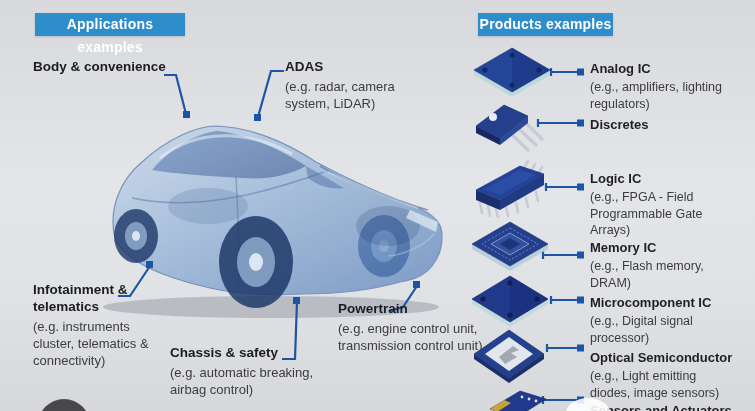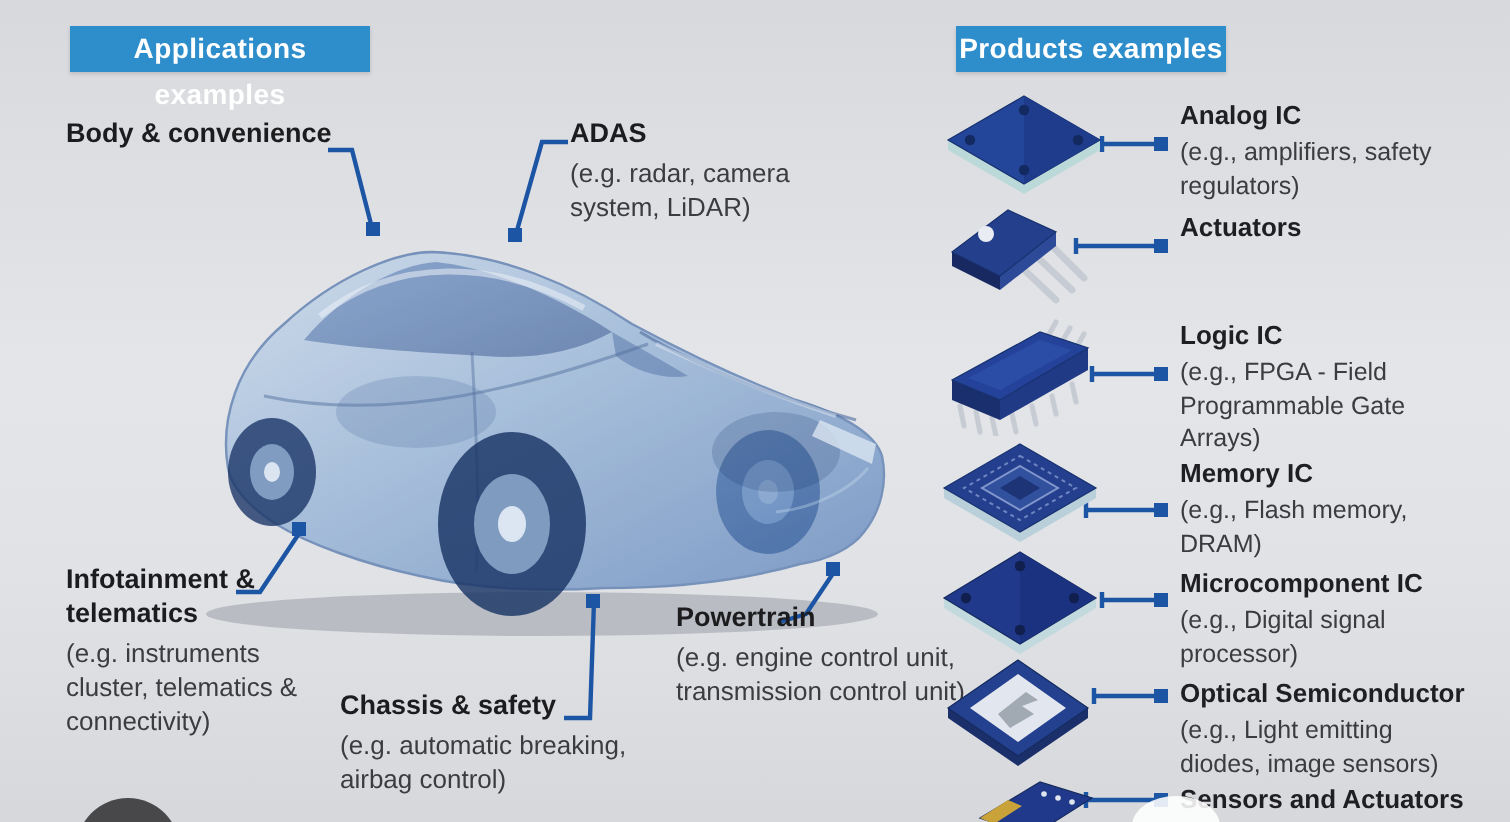--- a/index.html
+++ b/index.html
@@ -8,21 +8,21 @@
     background:linear-gradient(180deg,#d7d9dc 0%,#e3e5e8 45%,#e0e2e5 70%,#d6d8db 100%);
   }
   .hdr{
     position:absolute;height:23px;background:#2e8dcb;color:#fff;
     font-size:14px;font-weight:bold;text-align:center;line-height:23px;
     letter-spacing:.2px;box-shadow:0 1px 2px rgba(0,0,0,.15);
   }
   .app-label{position:absolute;}
   .app-title{font-size:13.5px;font-weight:bold;color:#1c1c1e;line-height:17px;white-space:pre-line;}
   .app-desc{font-size:13px;color:#3c3c40;line-height:17px;margin-top:3px;white-space:pre-line;}
-  .product{position:absolute;left:590px;width:160px;}
+  .product{position:absolute;left:590px;width:160px;margin-top:11px;}
   .prod-title{font-size:13px;font-weight:bold;color:#1f1f23;line-height:16px;}
   .prod-desc{font-size:12.5px;color:#3c3c40;line-height:16.5px;margin-top:2px;white-space:pre-line;}
   .icon{position:absolute;}
   svg{display:block;}
   #connectors{position:absolute;left:0;top:0;pointer-events:none;}
   .player-dot{position:absolute;border-radius:50%;}
 </style>
 </head>
 <body>
 
@@ -207,25 +207,25 @@
   <svg class="icon" style="left:486px;top:389px" width="62" height="30" viewBox="0 0 62 30">
     <polygon points="4,20 34,2 60,10 30,29" fill="#20398a" stroke="#142a5e" stroke-width="0.6"></polygon>
     <polygon points="4,20 18,11 25,14 11,23" fill="#c9a23a"></polygon>
     <circle cx="36" cy="8" r="1.4" fill="#dfe5ec"></circle>
     <circle cx="43" cy="10" r="1.4" fill="#dfe5ec"></circle>
     <circle cx="50" cy="12" r="1.4" fill="#dfe5ec"></circle>
   </svg>
 
   <div class="product" style="top:50px">
     <div class="prod-title">Analog IC</div>
-    <div class="prod-desc">(e.g., amplifiers, safety
+    <div class="prod-desc">(e.g., amplifiers, lighting
 regulators)</div>
   </div>
   <div class="product" style="top:106px">
-    <div class="prod-title">Actuators</div>
+    <div class="prod-title">Discretes</div>
   </div>
   <div class="product" style="top:160px">
     <div class="prod-title">Logic IC</div>
     <div class="prod-desc">(e.g., FPGA - Field
 Programmable Gate
 Arrays)</div>
   </div>
   <div class="product" style="top:229px">
     <div class="prod-title">Memory IC</div>
     <div class="prod-desc">(e.g., Flash memory,

